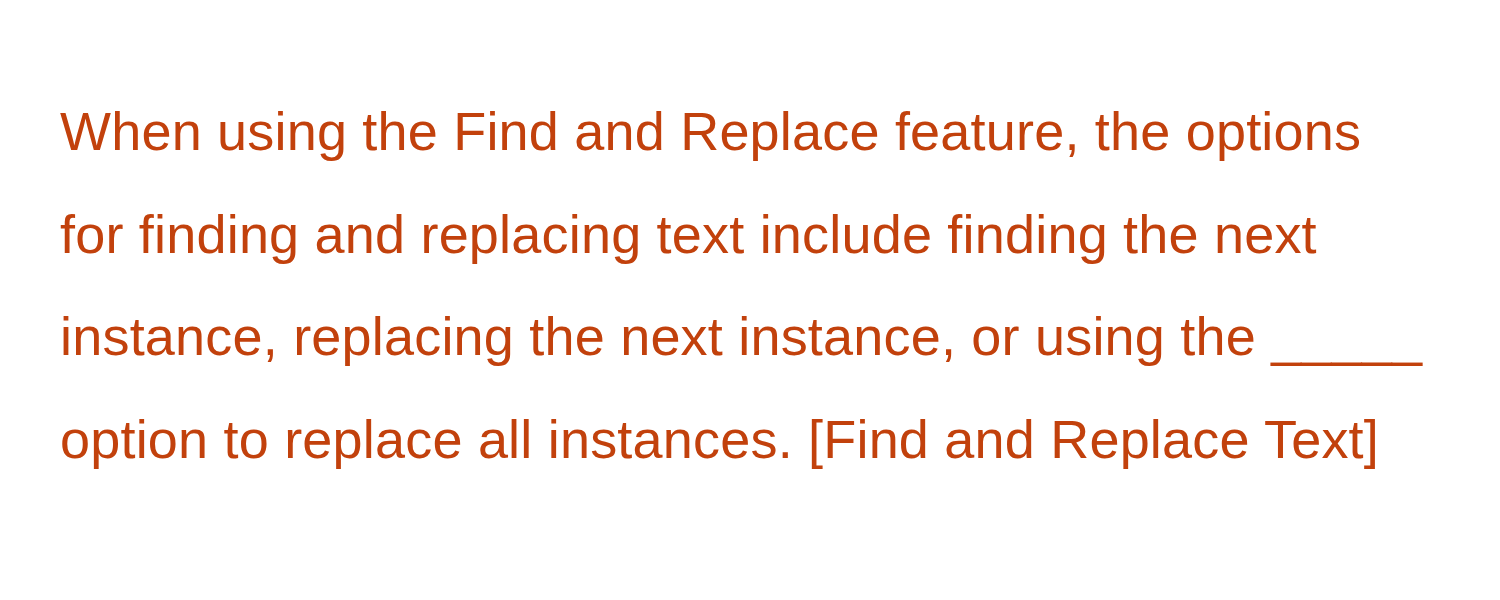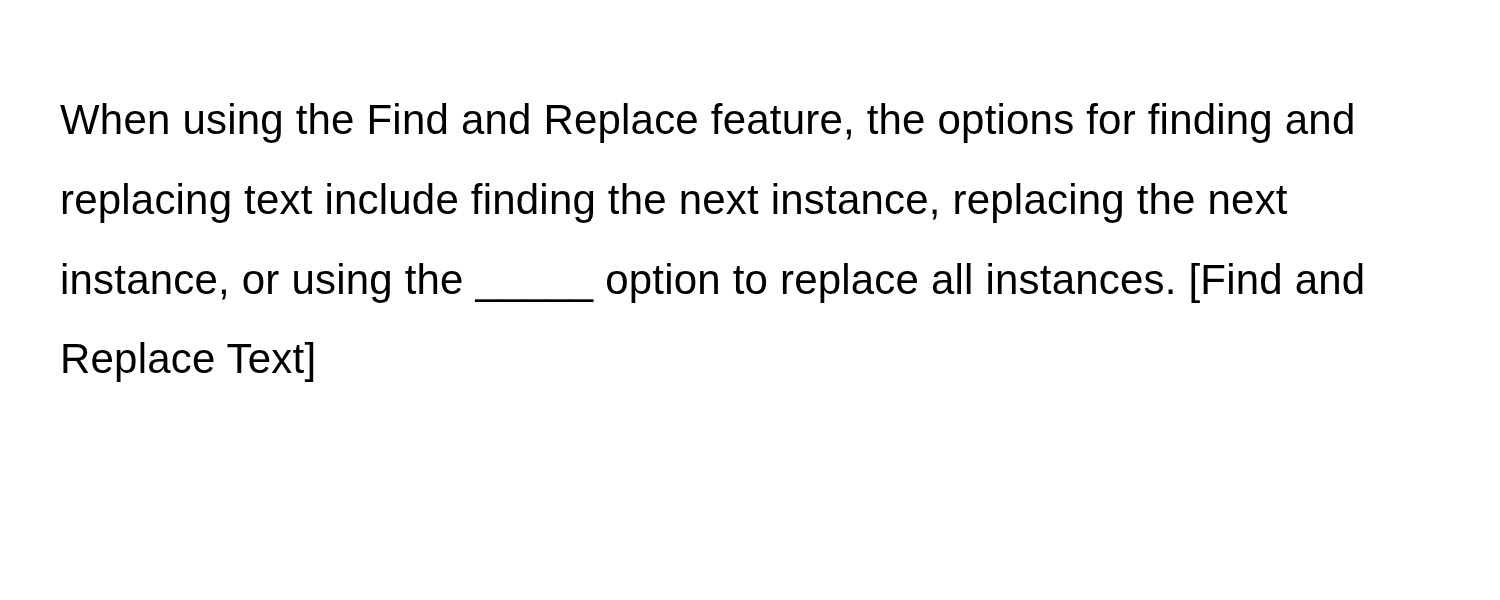--- a/index.html
+++ b/index.html
@@ -11,23 +11,23 @@
       width: 1500px;
       height: 600px;
       background-color: #ffffff;
       font-family: -apple-system, BlinkMacSystemFont, "Segoe UI", Helvetica, Arial, sans-serif;
       overflow: hidden;
     }
     .content {
       padding: 80px 60px 60px 60px;
     }
     .paragraph {
-      font-size: 42px;
+      font-size: 54px;
       line-height: 1.9;
-      color: #000000;
+      color: #c2410c;
       font-weight: 400;
       letter-spacing: 0.2px;
     }
   </style>
 </head>
 <body>
 
 <div class="content">
   <p class="paragraph">When using the Find and Replace feature, the options for finding and replacing text include finding the next instance, replacing the next instance, or using the _____ option to replace all instances. [Find and Replace Text]</p>
 </div>

